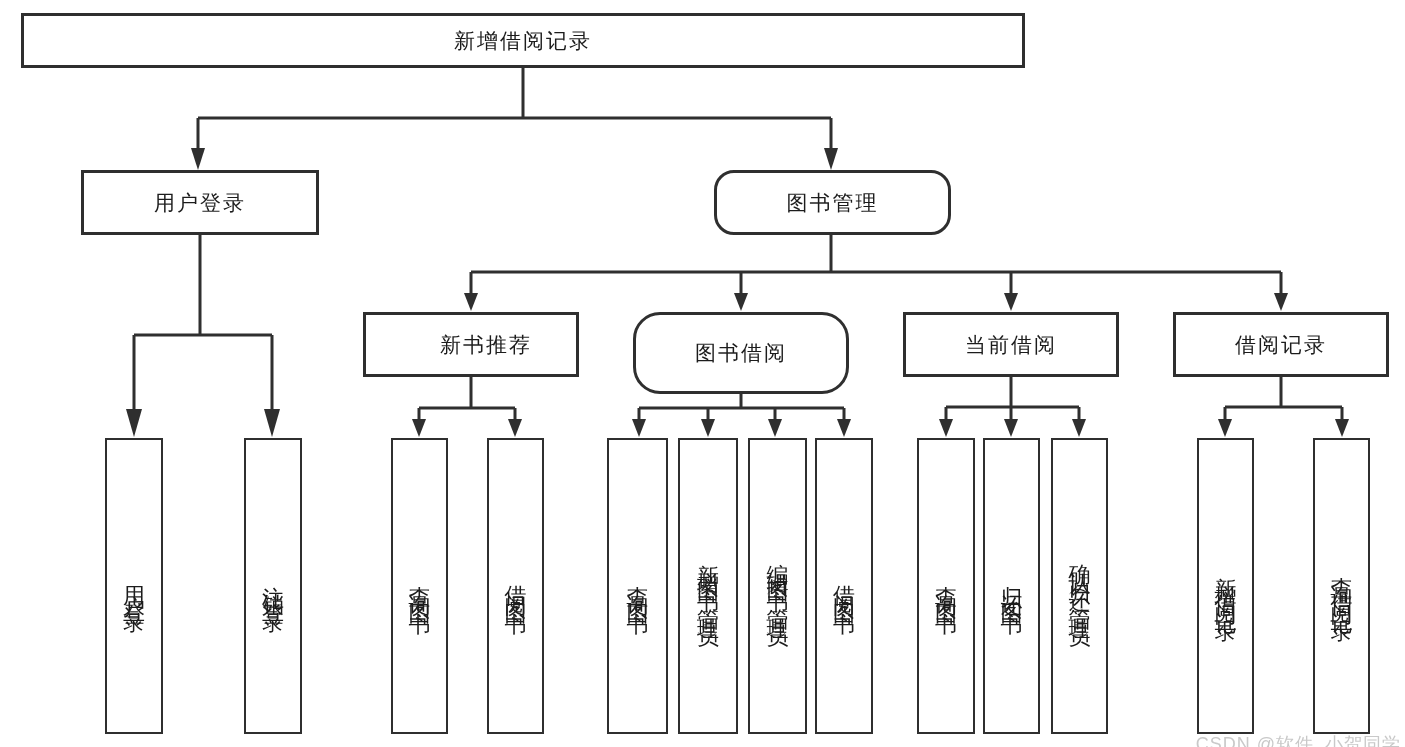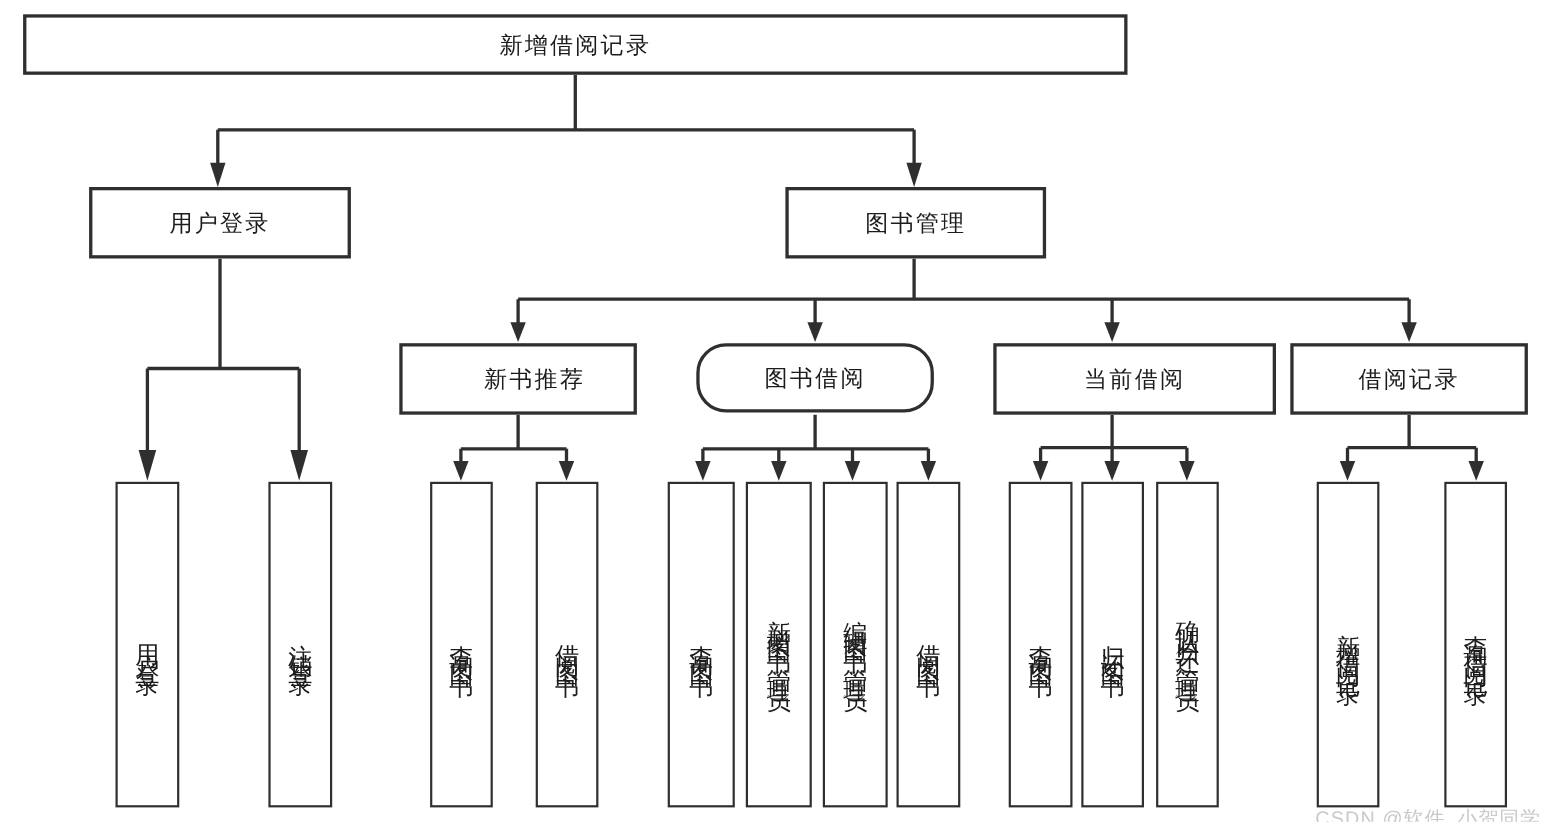--- a/index.html
+++ b/index.html
@@ -35,25 +35,25 @@
     writing-mode: vertical-rl;
     text-orientation: mixed;
     letter-spacing: 9px;
     line-height: 1;
     white-space: nowrap;
   }
   
   #n-root  { left: 21px;  top: 13px;  width: 1004px; height: 55px; }
   
   #n-l2-user { left: 81px;  top: 170px; width: 238px; height: 65px; }
-  #n-l2-book { left: 714px; top: 170px; width: 237px; height: 65px; }
+  #n-l2-book { left: 714px; top: 170px; width: 237px; height: 65px; border-radius: 20px; }
   
   #n-l3-1 { left: 363px;  top: 312px; width: 216px; height: 65px; padding-left: 30px; }
-  #n-l3-2 { left: 633px;  top: 312px; width: 216px; height: 63px; border-radius: 27px; }
-  #n-l3-3 { left: 903px;  top: 312px; width: 257px; height: 65px; }
+  #n-l3-2 { left: 633px;  top: 312px; width: 216px; height: 82px; border-radius: 27px; }
+  #n-l3-3 { left: 903px;  top: 312px; width: 216px; height: 65px; }
   #n-l3-4 { left: 1173px; top: 312px; width: 216px; height: 65px; }
   
   #n-a1 { left: 105px;  width: 58px; }
   #n-a2 { left: 244px;  width: 58px; }
   #n-b1 { left: 391px;  width: 57px; }
   #n-b2 { left: 487px;  width: 57px; }
   #n-c1 { left: 607px;  width: 61px; }
   #n-c2 { left: 678px;  width: 60px; }
   #n-c3 { left: 748px;  width: 59px; }
   #n-c4 { left: 815px;  width: 58px; }

